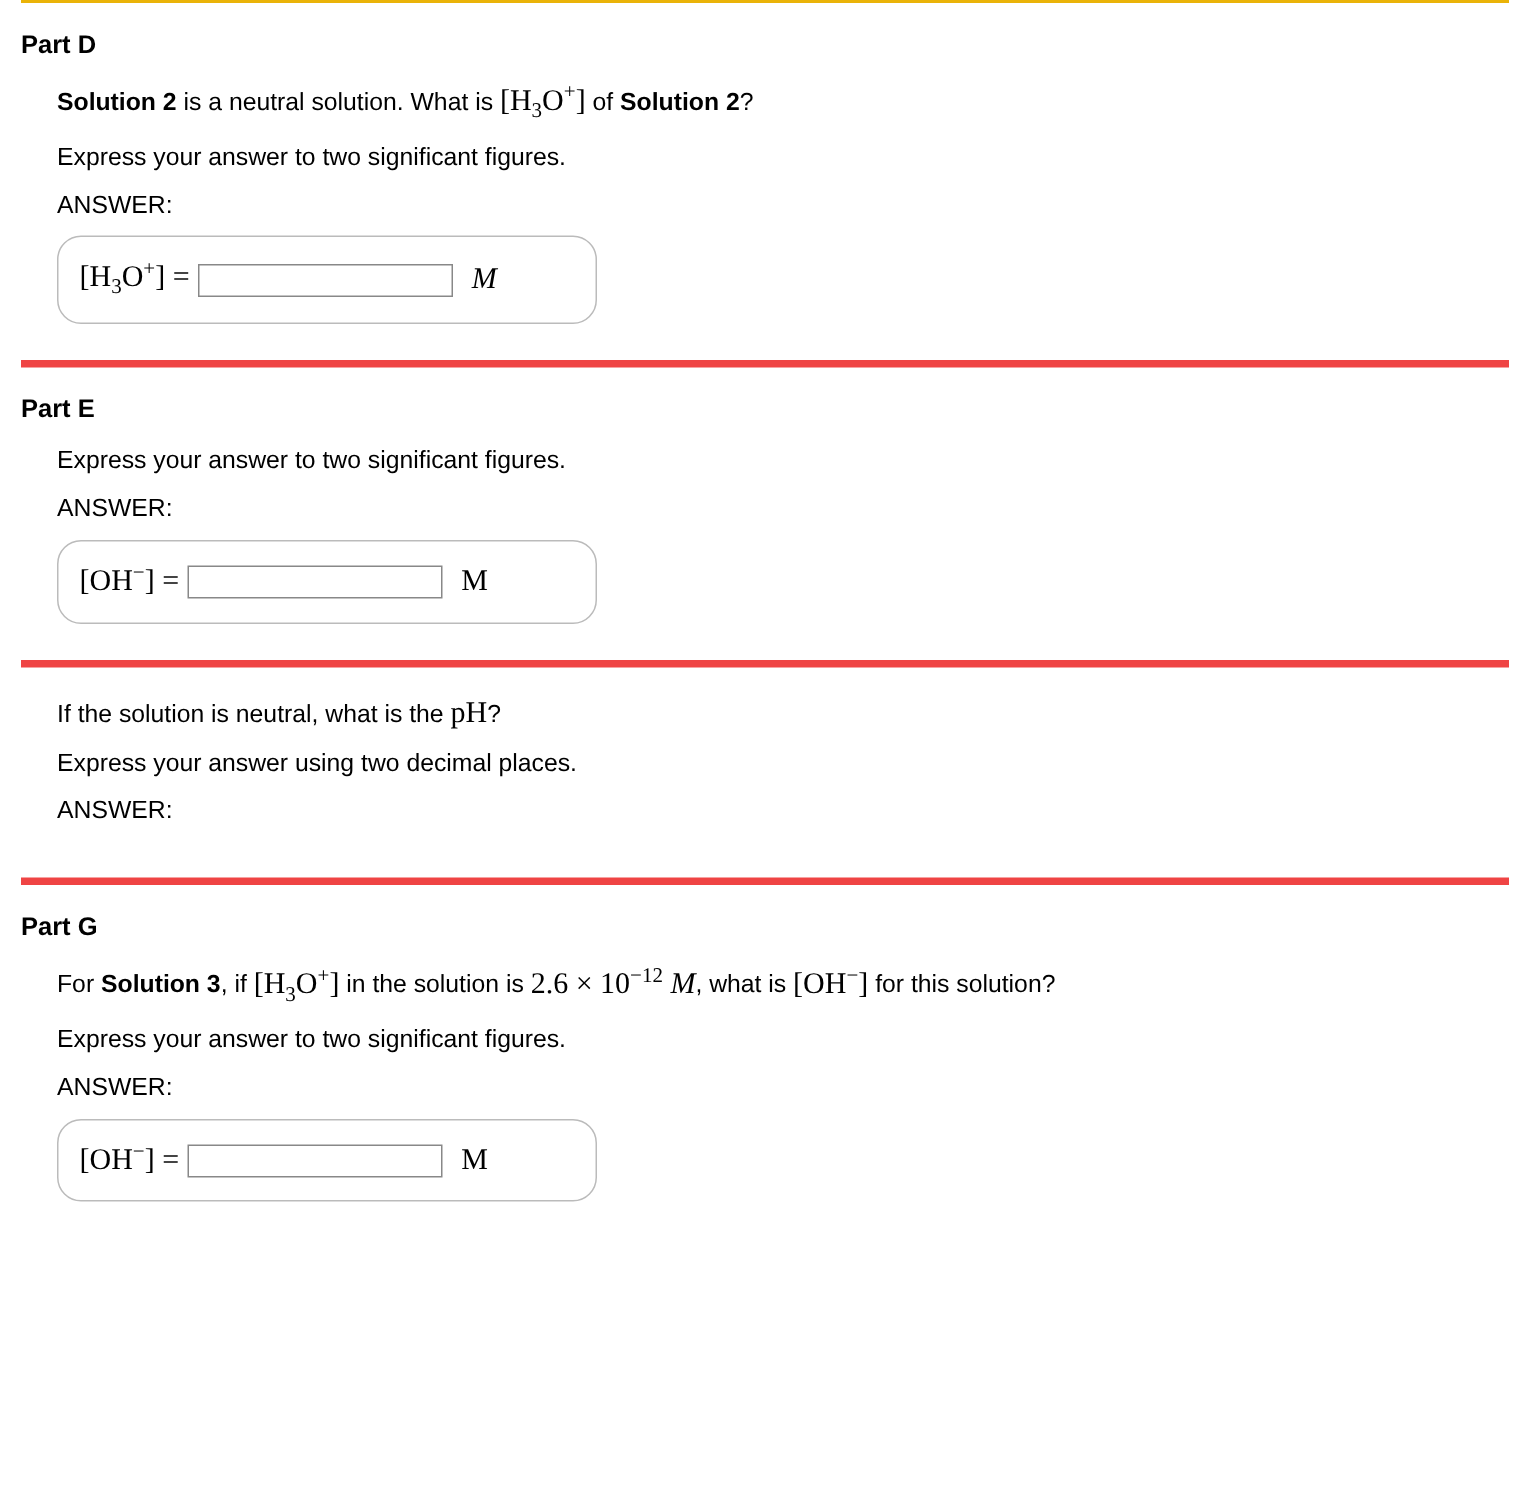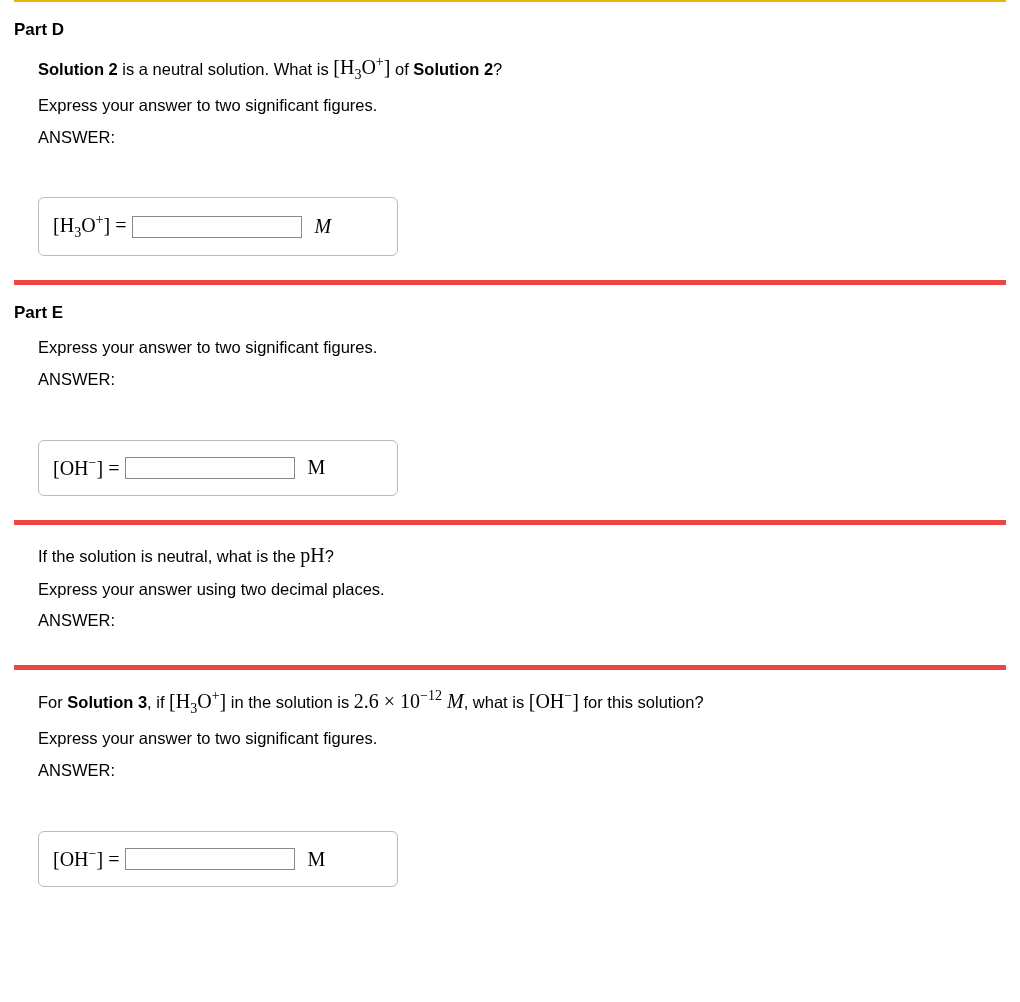--- a/index.html
+++ b/index.html
@@ -22,27 +22,26 @@
     margin: 6px 0 10px 0;
     font-size: 17px;
   }
   .indent { padding-left: 24px; }
   .q-line { margin: 6px 0; }
   .q-line strong, .q-line b { font-weight: 700; }
   .instruction { font-weight: 400; margin: 8px 0; }
   .answer-label { margin: 8px 0 8px 0; }
   .answer-box {
     border: 1px solid #bbb;
-    border-radius: 6px;
+    border-radius: 16px;
     padding: 12px 14px;
     display: inline-flex;
     align-items: center;
     gap: 6px;
     min-width: 360px;
-    margin-top: 40px;
   }
   .formula {
     font-family: "Times New Roman", Times, serif;
     font-size: 20px;
   }
   .unit-math {
     font-family: "Times New Roman", Times, serif;
     font-style: italic;
     font-size: 20px;
     margin-left: 6px;
@@ -98,20 +97,21 @@
   <div class="indent">
     <div class="q-line">
       <span>If the solution is neutral, what is the </span><span class="formula">pH</span><span>?</span>
     </div>
     <div class="instruction">Express your answer using two decimal places.</div>
     <div class="answer-label">ANSWER:</div>
   </div>
 </div>
 
 <div class="part">
+  <div class="part-title">Part G</div>
   <div class="indent">
     <div class="q-line">
       <span>For </span><b>Solution 3</b><span>, if </span><span class="formula">[<span>H</span><span class="subp">3</span><span>O</span><span class="supp">+</span>]</span><span> in the solution is </span><span class="formula"><span>2.6</span><span> × </span><span>10</span><span class="supp">−12</span><span>  </span><span style="font-style:italic">M</span></span><span>, what is </span><span class="formula">[<span>OH</span><span class="supp">−</span>]</span><span> for this solution?</span>
     </div>
     <div class="instruction">Express your answer to two significant figures.</div>
     <div class="answer-label">ANSWER:</div>
     <div class="answer-box">
       <span class="formula">[<span>OH</span><span class="supp">−</span>]<span> = </span></span>
       <input type="text" class="value-field" value="" style="">
       <span class="unit-rm">M</span>

